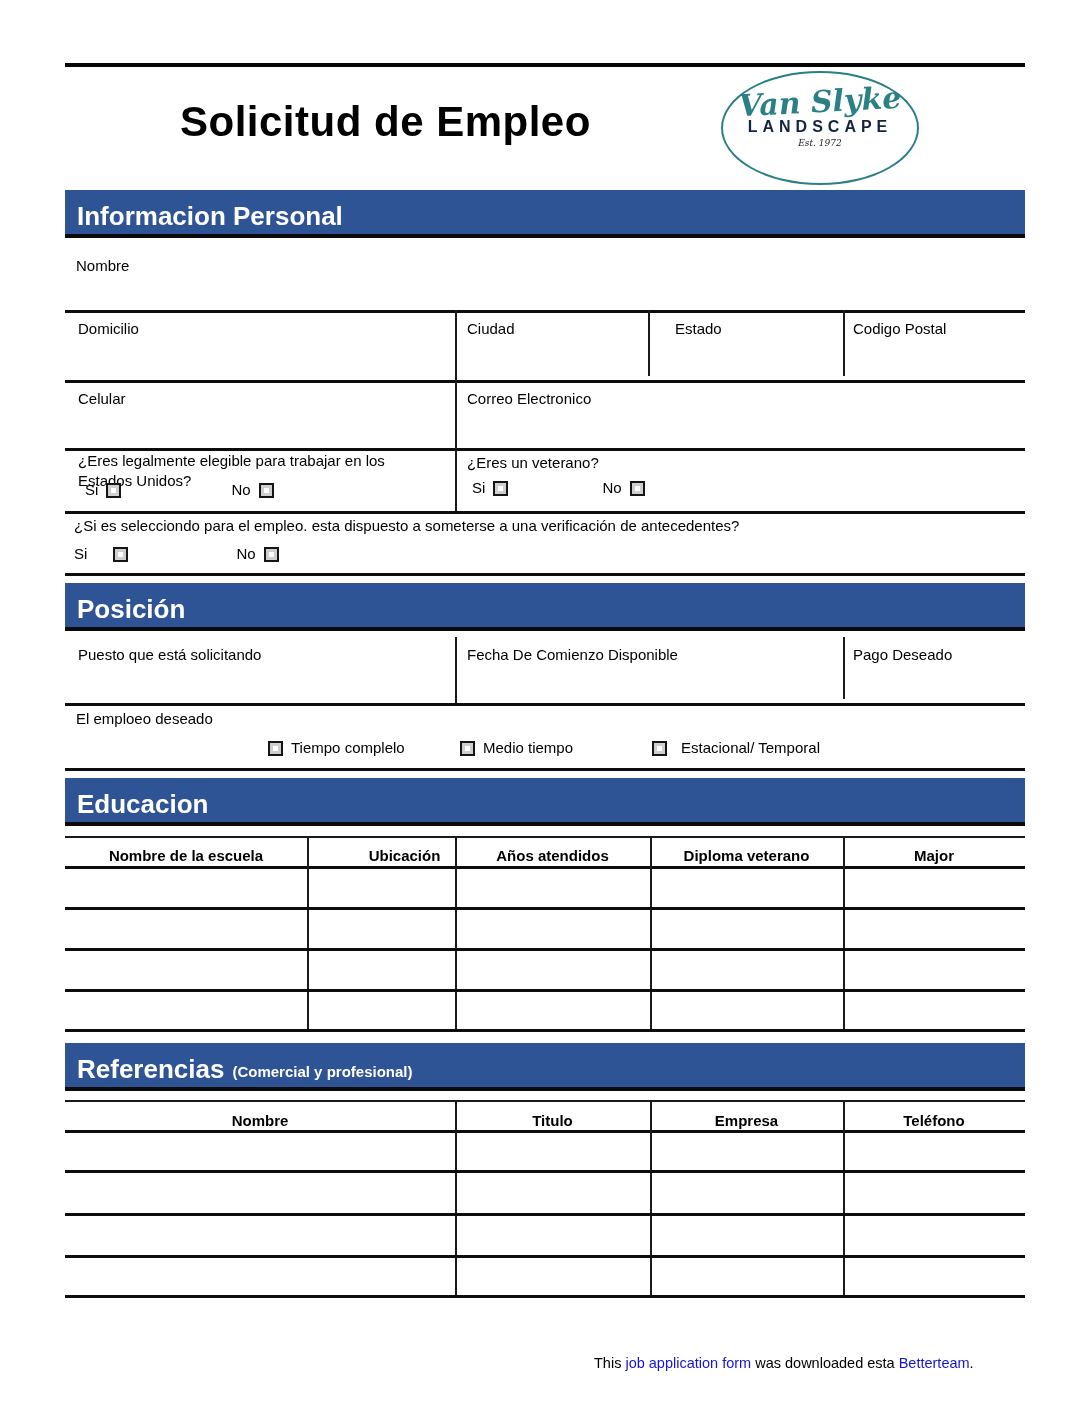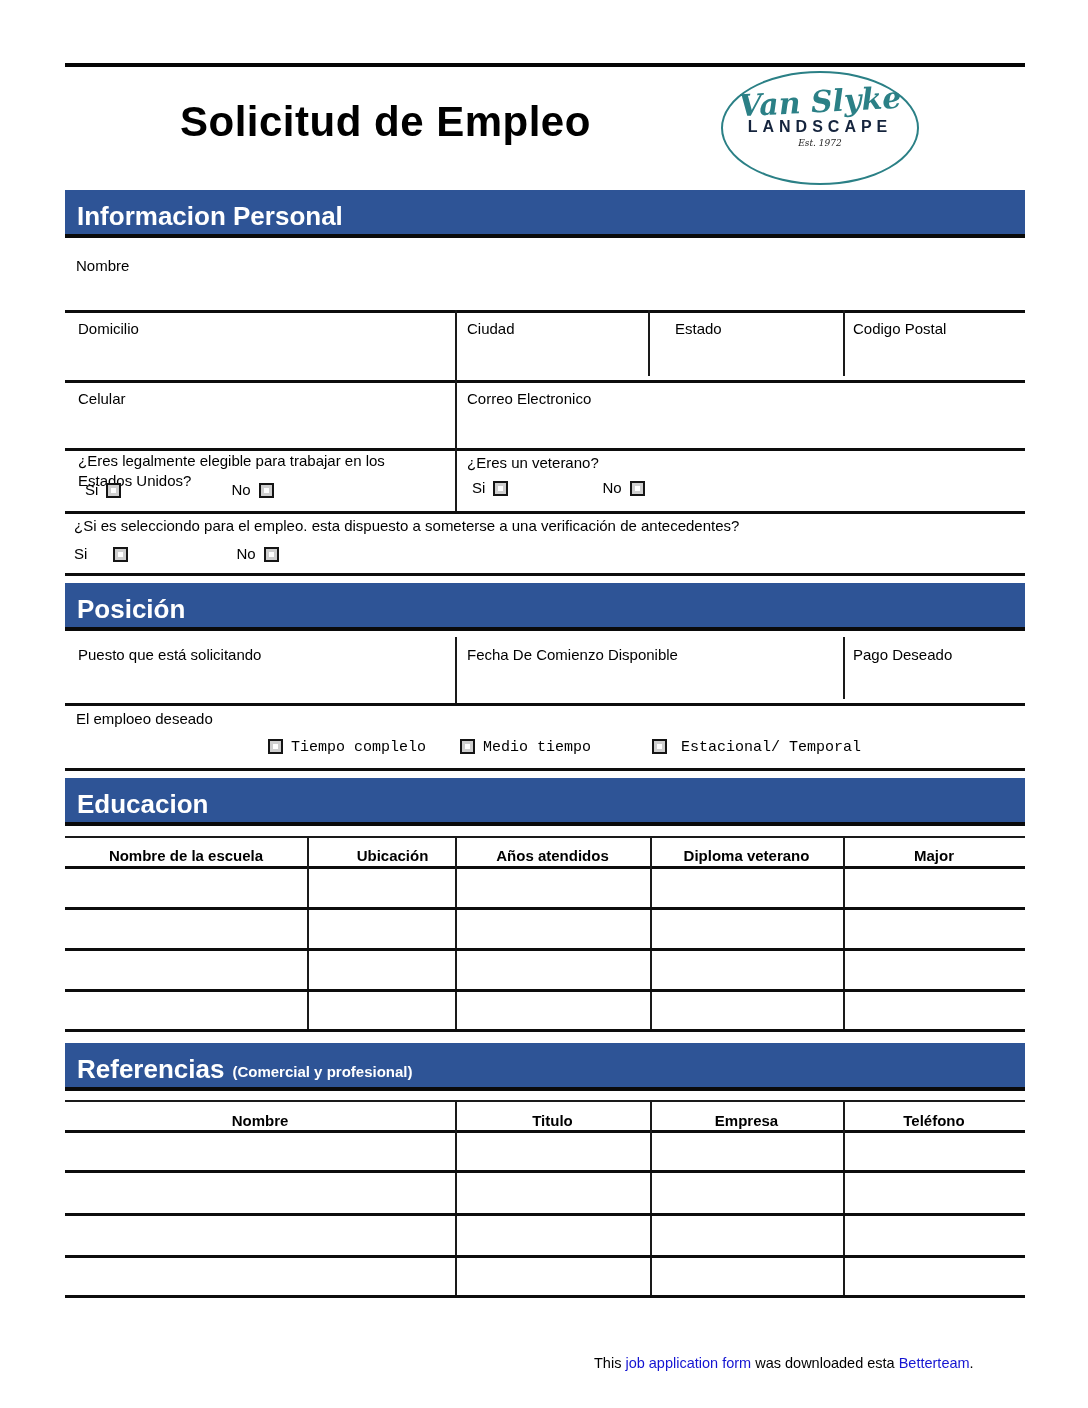--- a/index.html
+++ b/index.html
@@ -56,21 +56,21 @@
   
   .cb {
     display: inline-block; width: 15px; height: 15px;
     border: 2px solid #151515; background: #ffffff;
     box-shadow: inset 0 0 0 3px #cfcfcf;
     vertical-align: -3px;
   }
   .yn { font-size: 15px; }
   .yn .lbl { margin-right: 8px; }
 
-  .opt { font-size: 15px; white-space: nowrap; font-family: Liberation Mono, monospace; }
+  .opt { font-size: 15px; white-space: nowrap; }
   .opt .cb { margin-right: 8px; }
 
   
   .cellzone { background: transparent; }
 
   .grid-row { left: 65px; width: 960px; display: flex; }
   .grid-row > div { height: 100%; }
 
   
   .footer { left: 594px; top: 1355px; font-size: 14.5px; white-space: nowrap; }
@@ -178,21 +178,21 @@
 </div>
 
 <div class="abs hline" style="top:768px"></div>
 
 <div class="abs section-bar" style="top:778px">
   <span class="bar-title">Educacion</span>
 </div>
 
 <div class="abs hline-thin" style="top:836px"></div>
 <div class="abs col-head" style="left:65px;  top:847px; width:242px">Nombre de la escuela</div>
-<div class="abs col-head" style="left:306px; top:847px; width:173px">Ubicación</div>
+<div class="abs col-head" style="left:318px; top:847px; width:173px">Ubicación</div>
 <div class="abs col-head" style="left:455px; top:847px; width:195px">Años atendidos</div>
 <div class="abs col-head" style="left:650px; top:847px; width:193px">Diploma veterano</div>
 <div class="abs col-head" style="left:843px; top:847px; width:182px">Major</div>
 <div class="abs hline" style="top:866px"></div>
 
 <div class="abs vline" style="left:307px; top:836px; height:196px"></div>
 <div class="abs vline" style="left:455px; top:836px; height:196px"></div>
 <div class="abs vline" style="left:650px; top:836px; height:196px"></div>
 <div class="abs vline" style="left:843px; top:836px; height:196px"></div>
 

